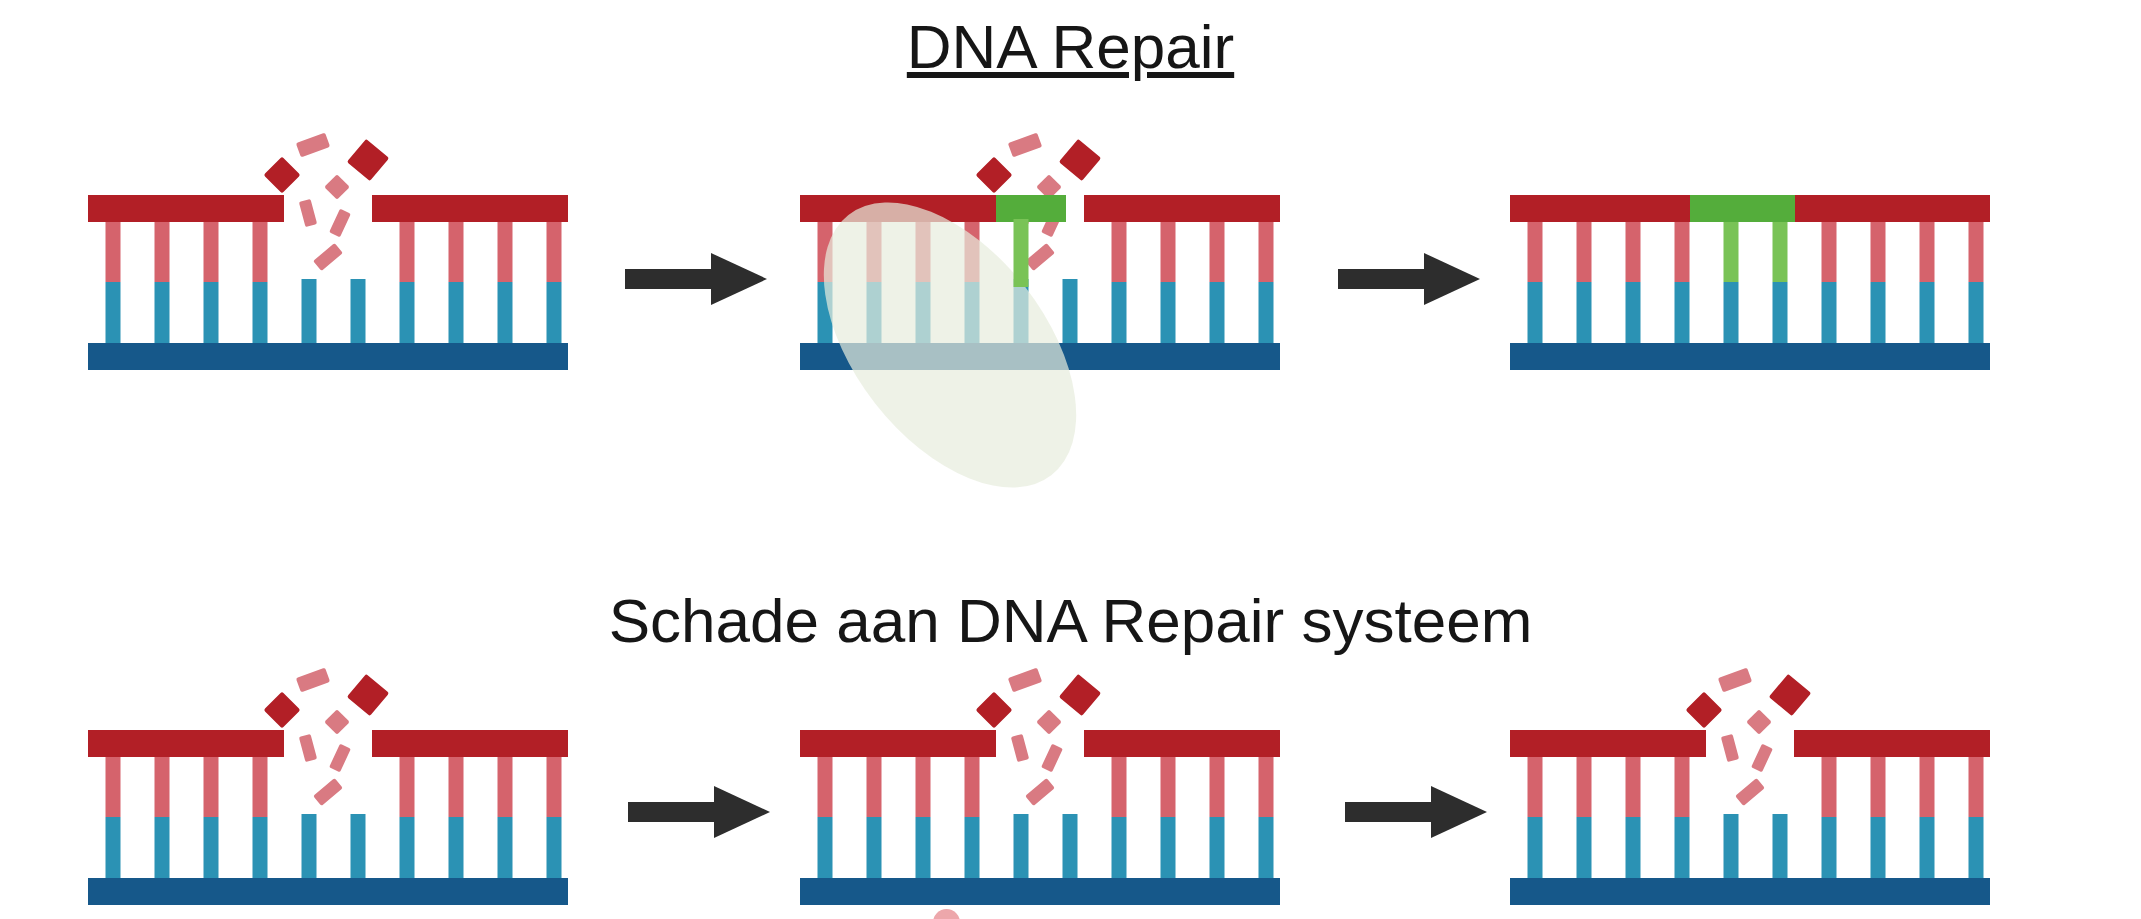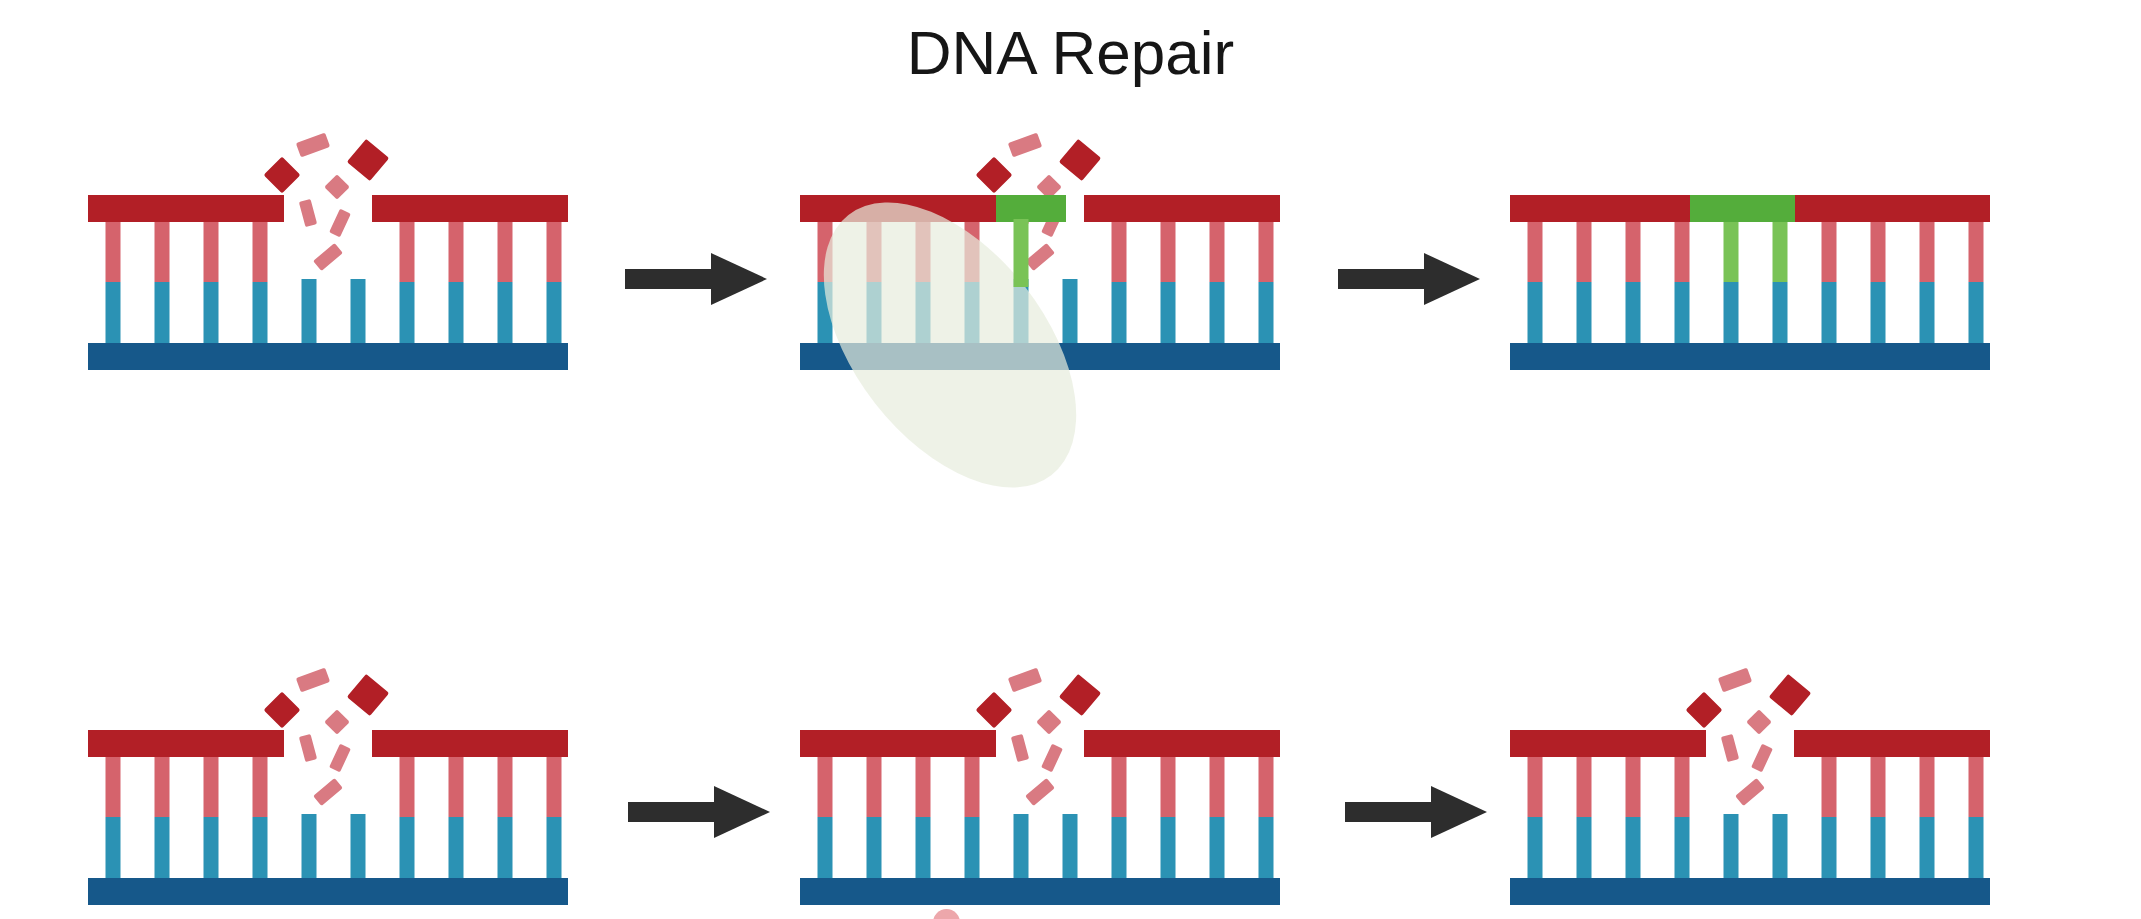--- a/index.html
+++ b/index.html
@@ -14,21 +14,21 @@
   .title {
     position: absolute;
     left: 0;
     width: 2141px;
     text-align: center;
     font-size: 62px;
     line-height: 1;
     color: #161616;
     white-space: nowrap;
   }
-  .title-top    { top: 22px; }
+  .title-top    { top: 16px; text-decoration: underline; }
   .title-bottom { top: 590px; }
 
   .panel  { position: absolute; width: 480px; height: 420px; overflow: visible; }
   .arrow  { position: absolute; width: 142px; height: 52px; }
 
   
   .f-darkred    { fill: var(--c-darkred); }
   .f-red        { fill: var(--c-red); }
   .f-blue       { fill: var(--c-blue); }
   .f-darkblue   { fill: var(--c-darkblue); }
@@ -117,20 +117,21 @@
       </g>
 
       <g id="arrow-right-shape">
         <rect class="f-arrow" x="0" y="16" width="92" height="20"></rect>
         <polygon class="f-arrow" points="86,0 142,26 86,52"></polygon>
       </g>
     </defs>
   </svg>
 
   <div class="title title-top">DNA Repair</div>
+  <div class="title title-bottom">Schade aan DNA Repair systeem</div>
 
   <svg class="panel" style="left:88px; top:95px;" viewBox="0 -100 480 420">
     <use href="#strand-damaged"></use>
     <use href="#fragments"></use>
   </svg>
 
   <svg class="arrow" style="left:625px; top:253px;" viewBox="0 0 142 52">
     <use href="#arrow-right-shape"></use>
   </svg>
 

